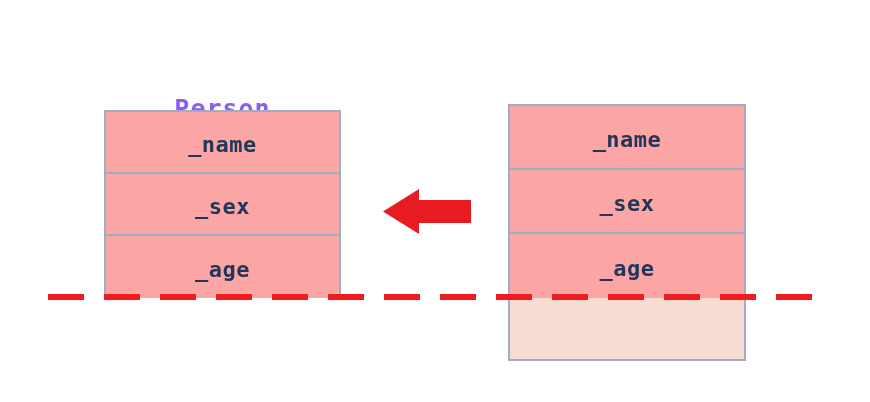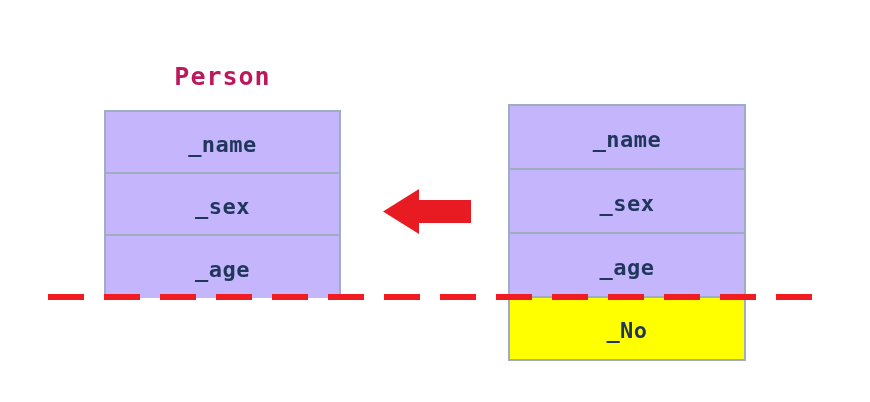--- a/index.html
+++ b/index.html
@@ -20,24 +20,25 @@
     background: #ffffff;
   }
 
   
   .class-title {
     position: absolute;
     font-family: "DejaVu Sans Mono", monospace;
     font-weight: bold;
     font-size: 25px;
     letter-spacing: 1px;
-    color: #be185d;
+    color: #8b5cf6;
     white-space: nowrap;
     text-align: center;
     line-height: 1;
+    margin-top: 32px;
   }
   #person-title {
     left: 104px;
     width: 237px;
     top: 64px;
   }
   #student-title {
     left: 508px;
     width: 238px;
     top: 62px;
@@ -62,21 +63,21 @@
     width: 238px;
     height: 257px;
   }
 
   .attr-row {
     box-sizing: border-box;
     width: 100%;
     display: flex;
     align-items: center;
     justify-content: center;
-    background: #c4b5fd;
+    background: #fca5a5;
     border-bottom: 2px solid #9EADC2;
   }
   .attr-row:last-child {
     border-bottom: none;
   }
   .attr-label {
     font-family: "DejaVu Sans Mono", monospace;
     font-weight: bold;
     font-size: 22px;
     color: #21365B;
@@ -144,23 +145,20 @@
   <div class="class-box" id="student-box">
     <div class="attr-row">
       <span class="attr-label">_name</span>
     </div>
     <div class="attr-row">
       <span class="attr-label">_sex</span>
     </div>
     <div class="attr-row">
       <span class="attr-label">_age</span>
     </div>
-    <div class="attr-row highlight">
-      <span class="attr-label">_No</span>
-    </div>
   </div>
 
   <svg id="inherit-arrow" viewBox="0 0 88 45">
     <polygon points="0,22.5 36,0 36,11 88,11 88,34 36,34 36,45" fill="#E81B23"></polygon>
   </svg>
 
   <div id="split-line"></div>
 
 </div>
 

